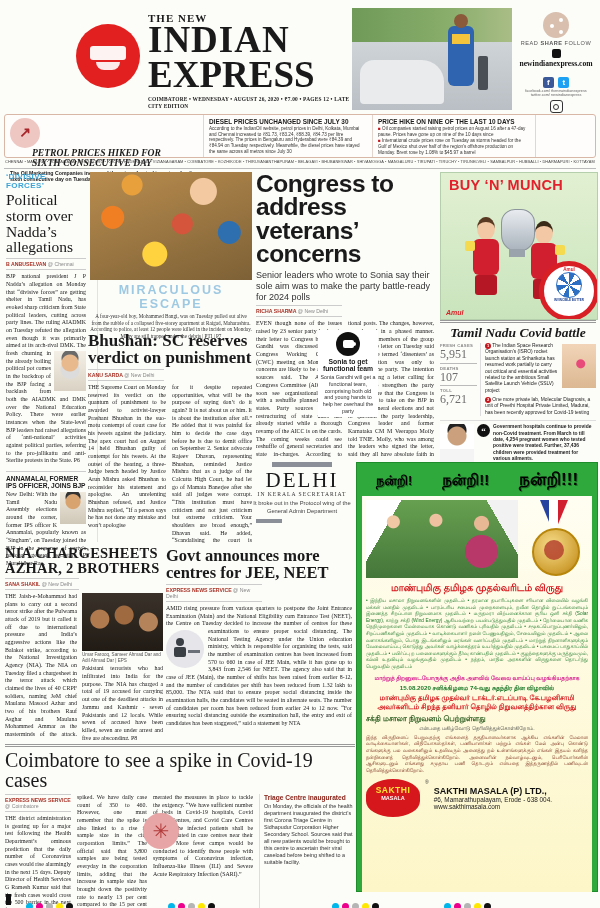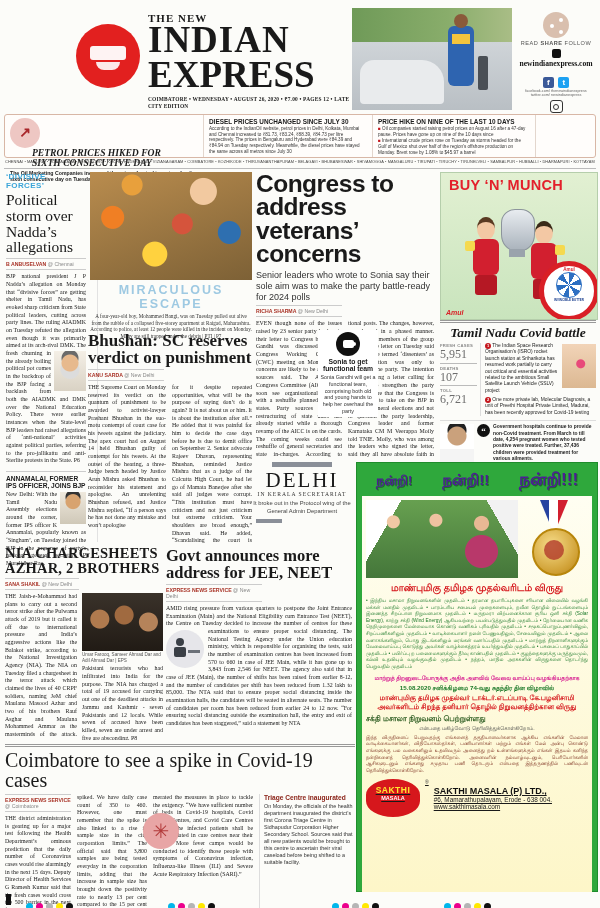--- a/index.html
+++ b/index.html
@@ -238,21 +238,21 @@
           radial-gradient(circle at 52% 38%,#a06a40 0 9px,transparent 10px),
           radial-gradient(circle at 82% 50%,#b5835a 0 9px,transparent 10px),
           linear-gradient(#3a322a,#211b15);"></div>
         <div class="cap sans" style="margin:1px 0 2px;">Umar Farooq, Sameer Ahmad Dar and Adil Ahmad Dar | EPS</div>
         <div class="bt">Pakistani terrorists who had infiltrated into India for the purpose. The NIA has charged a total of 19 accused for carrying out one of the deadliest attacks in Jammu and Kashmir - seven Pakistanis and 12 locals. While seven of accused have been killed, seven are under arrest and five are absconding.  P8</div>
       </div>
     </div>
   </div>
 
   <div class="abs" style="left:166px;top:548px;width:186px;height:192px;overflow:hidden;">
-    <div style="font-size:16.5px;font-weight:700;line-height:1.0;">Govt announces more address for JEE, NEET</div>
+    <div style="font-size:16.5px;font-weight:700;line-height:1.0;">Govt announces more centres for JEE, NEET</div>
     <div class="by" style="width:96px;"><span>EXPRESS NEWS SERVICE</span> <span class="loc">@ New Delhi</span></div>
     <div class="bt">
       <span>AMID rising pressure from various quarters to postpone the Joint Entrance Examination (Main) and the National Eligibility cum Entrance Test (NEET), the Centre on Tuesday decided to increase the number of centres for these examinations to ensure proper social distancing.</span>
       <span style="float:left;width:38px;height:38px;border-radius:50%;background:#e6e6ea;margin:2px 4px 1px 0;position:relative;display:inline-block;">
         <span class="abs" style="left:10px;top:8px;width:8px;height:8px;border-radius:50%;background:#3a3f46;"></span>
         <span class="abs" style="left:8px;top:17px;width:12px;height:10px;background:#3a3f46;border-radius:2px;"></span>
         <span class="abs" style="left:22px;top:20px;width:12px;height:3px;background:#6b7078;"></span>
       </span>
       <span>The National Testing Agency under the Union education ministry, which is responsible for organising the tests, said the number of examination centres has been increased from 570 to 660 in case of JEE Main, while it has gone up to 3,843 from 2,546 for NEET. The agency also said that in case of JEE (Main), the number of shifts has been raised from earlier 8-12, and the number of candidates per shift has been reduced from 1.32 lakh to 85,000.</span>
       <span>The NTA said that to ensure proper social distancing inside the examination halls, the candidates will be seated in alternate seats. The number of candidates per room has been reduced from earlier 24 to 12 now. “For ensuring social distancing outside the examination hall, the entry and exit of candidates has been staggered,” said a statement by NTA</span>
@@ -270,21 +270,21 @@
       <div class="bt" style="width:100px;">merated the measures in place to tackle the exigency. “We have sufficient number of beds in Covid-19 hospitals, Covid Health Centres, and Covid Care Centres (CCC). The infected patients shall be accommodated in care centres near their locality. More fever camps would be conducted to identify those people with symptoms of Coronavirus infection, Influenza-like Illness (ILI) and Severe Acute Respiratory Infection (SARI).”</div>
       <div style="flex:1;border-left:1px solid #ddd;padding-left:4px;">
         <div class="sans" style="font-weight:800;font-size:6.6px;color:#8b2318;">Triage Centre inaugurated</div>
         <div class="sans" style="font-size:5.4px;line-height:1.3;color:#333;margin-top:2px;">On Monday, the officials of the health department inaugurated the district’s first Corona Triage Centre in Sidhapudur Corporation Higher Secondary School. Sources said that all new patients would be brought to this centre to ascertain their viral caseload before being shifted to a suitable facility.</div>
       </div>
     </div>
     <div class="abs" style="left:138px;top:66px;width:36px;height:36px;border-radius:50%;background:#e8a5a5;color:#b23a3a;text-align:center;line-height:36px;font-size:20px;">✳</div>
   </div>
 
   <div class="abs tam" style="left:356px;top:462px;width:240px;height:428px;background:#2fa83c;padding:0;border:1px solid #1f8c2c;">
-    <div style="display:flex;justify-content:space-around;align-items:baseline;color:#4c1d95;font-weight:800;padding:7px 4px 5px;">
+    <div style="display:flex;justify-content:space-around;align-items:baseline;color:#000000;font-weight:800;padding:7px 4px 5px;">
       <span style="font-size:13px;text-shadow:1px 1px 0 #1d6e27;">நன்றி!</span>
       <span style="font-size:15px;text-shadow:1px 1px 0 #1d6e27;">நன்றி!!</span>
       <span style="font-size:17px;text-shadow:1px 1px 0 #1d6e27;">நன்றி!!!</span>
     </div>
     <div style="background:linear-gradient(#fffef2,#fdf6c8);margin:0 5px;padding:4px;height:396px;box-sizing:border-box;">
       <div style="display:flex;gap:4px;">
         <div class="photo" style="width:152px;height:78px;background:
           radial-gradient(circle at 18% 28%,#f0c8a4 0 6px,transparent 7px),
           radial-gradient(circle at 46% 26%,#eec2a0 0 6px,transparent 7px),
           radial-gradient(circle at 76% 30%,#e8b894 0 7px,transparent 8px),
@@ -300,21 +300,21 @@
       </div>
       <div style="text-align:center;color:#d6171c;font-weight:800;font-size:9.6px;margin-top:4px;">மாண்புமிகு தமிழக முதல்வரிடம் விருது</div>
       <div style="color:#1d7a2a;font-size:4.8px;line-height:1.38;text-align:justify;margin-top:3px;">• இந்திய மசாலா நிறுவனங்களின் முதலிடம் • தரமான தயாரிப்புகளை சரியான விலையில் வழங்கி மக்கள் மனதில் முதலிடம் • பாரம்பரிய சமையல் முறைகளையும், நவீன தொழில் நுட்பங்களையும் இணைத்த சிறப்பான நிறுவனமாக முதலிடம் • மருதமரா விற்பனைக்கான சூரிய ஒளி சக்தி (Solar Energy), காற்று சக்தி (Wind Energy) ஆகியவற்றை பயன்படுத்துவதில் முதலிடம் • நேர்மையான வணிக நெறிமுறைகளை மேன்மையாக கொண்டு வணிகம் புரிவதில் முதலிடம் • சமூகப்பொறுப்புணர்விலும், சிறப்பணிகளிலும் முதலிடம் • வாடிக்கையாளர் நலன் பேணுவதிலும், சேவையிலும் முதலிடம் • ஆலை வளாகங்களிலும், பொது இடங்களிலும் மரங்கள் வளர்ப்பதில் முதலிடம் • மாற்றுத் திறனாளிகளுக்கும் வேலைவாய்ப்பு கொடுத்து அவர்கள் வாழ்க்கைத்தரம் உயர்த்துவதில் முதலிடம் • பசுமைப் பாதுகாப்பில் முதலிடம் • பயிர்ப்பு ற பலைமைகளுக்கும் தீர்வு காண்பதில் முதலிடம் • குழந்தைகளுக்கு மருத்துவமும், கல்வி உதவியும் வழங்குவதில் முதலிடம் • நத்தம், மாநில அரசுகளின் விருதுகளை தொடர்ந்து பெறுவதில் முதலிடம்</div>
       <div style="text-align:center;color:#d6188f;font-weight:700;font-size:5.8px;margin-top:4px;">மாற்றுத் திறனுடையோருக்கு அதிக அளவில் வேலை வாய்ப்பு வழங்கியதற்காக</div>
       <div style="text-align:center;color:#1d7a2a;font-weight:700;font-size:6.2px;margin-top:2px;">15.08.2020 சனிக்கிழமை 74-வது சுதந்திர தின விழாவில்</div>
       <div style="text-align:center;color:#d6171c;font-weight:800;font-size:7px;margin-top:2px;">மாண்புமிகு தமிழக முதல்வர் டாக்டர்.எடப்பாடி கே.பழனிசாமி</div>
       <div style="text-align:center;color:#d6171c;font-weight:800;font-size:7px;">அவர்களிடம் சிறந்த தனியார் தொழில் நிறுவனத்திற்கான விருது</div>
       <div style="color:#2a5a1e;font-weight:800;font-size:7.4px;margin-top:2px;">சக்தி மசாலா நிறுவனம் பெற்றுள்ளது</div>
       <div style="text-align:center;color:#444;font-size:5.2px;margin-top:1px;">என்பதை மகிழ்வோடு தெரிவித்துக்கொள்கிறோம்.</div>
       <div style="color:#7a2a1a;font-size:4.8px;line-height:1.38;text-align:justify;margin-top:3px;">இந்த விருதினைப் பெறுவதற்கு எங்களைத் தகுதியானவர்களாக ஆக்கிய எங்களின் மேலான வாடிக்கையாளர்கள், விநியோகஸ்தர்கள், பணியாளர்கள் மற்றும் எங்கள் மேல் அன்பு கொண்டு எங்களுக்கு பல வகைகளிலும் உதவிவரும் அனைத்து நல் உள்ளங்களுக்கும் எங்கள் இதயம் கனிந்த நன்றிகளைத் தெரிவித்துக்கொள்கிறோம். அனைவரின் நல்வாழ்வுடனும், பெரியோர்களின் ஆசிகளுடனும் எங்களது சமுதாய பணி தொடரும் என்பதை இத்தருணத்தில் பணிவுடன் தெரிவித்துக்கொள்கிறோம்.</div>
-      <div style="display:flex;align-items:center;gap:5px;margin-top:5px;text-decoration:underline;">
+      <div style="display:flex;align-items:center;gap:5px;margin-top:5px;">
         <div style="width:50px;height:34px;border:2px solid #d6171c;border-radius:50% / 42%;background:#d6171c;text-align:center;position:relative;">
           <div class="sans" style="color:#ffe92f;font-weight:800;font-size:8.5px;margin-top:4px;letter-spacing:.5px;">SAKTHI</div>
           <div class="sans" style="color:#fff;font-weight:700;font-size:5.5px;">MASALA</div>
         </div>
         <div class="sans" style="font-size:5px;color:#333;align-self:flex-start;">®</div>
         <div>
           <div class="sans" style="font-weight:800;font-size:9px;color:#111;">SAKTHI MASALA (P) LTD.,</div>
           <div class="sans" style="font-size:6.4px;color:#222;">#6, Mamarathupalayam, Erode - 638 004.</div>
           <div class="sans" style="font-size:6.4px;color:#222;">www.sakthimasala.com</div>
         </div>

